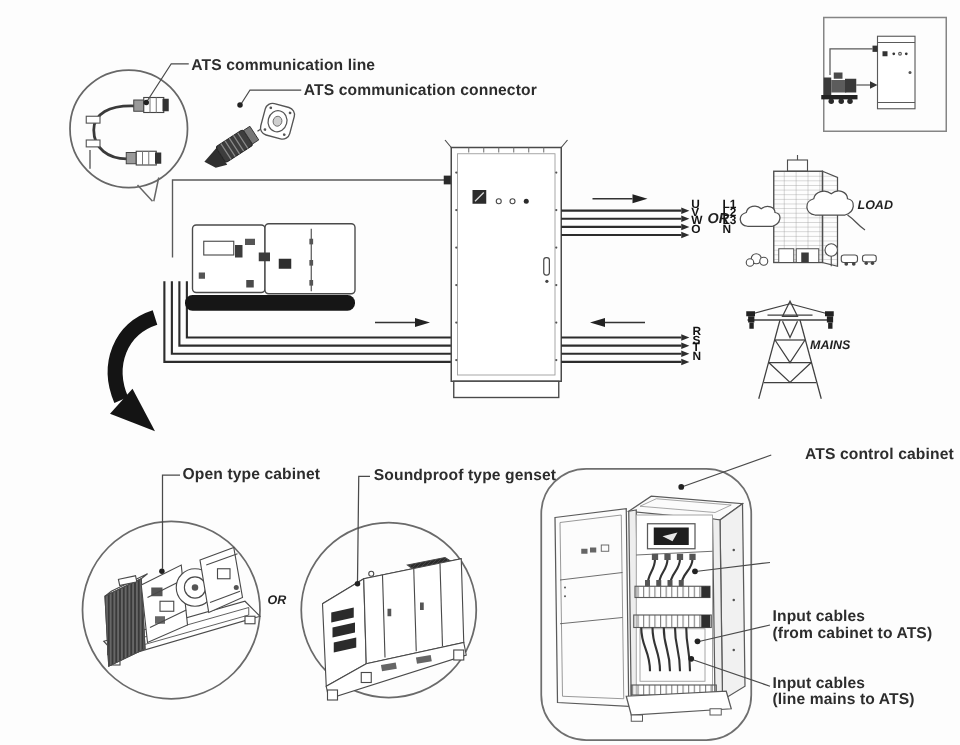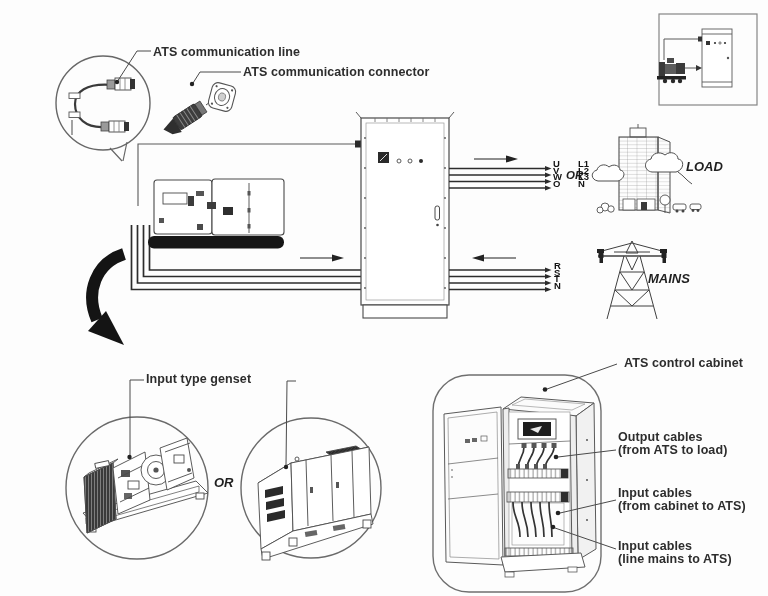--- a/index.html
+++ b/index.html
@@ -2,21 +2,21 @@
 <html><head>
 <meta charset="utf-8">
 <style>
   html,body{margin:0;padding:0;background:#fff;}
   .canvas{position:relative;width:768px;height:596px;background:#fdfdfd;
           font-family:"Liberation Sans",sans-serif;overflow:hidden;}
   .canvas svg{position:absolute;left:0;top:0;}
   .lbl{position:absolute;font-size:12.5px;font-weight:700;color:#2d2d2d;
        white-space:nowrap;letter-spacing:.1px;}
   .lbl2{line-height:13.2px;}
-  .ann{position:absolute;font-size:13px;font-weight:700;font-style:italic;
+  .ann{position:absolute;font-size:10px;font-weight:700;font-style:italic;
        color:#1f1f1f;white-space:nowrap;}
   .ann.small{font-size:11.5px;}
   .stack{position:absolute;display:flex;flex-direction:column;
          font-size:9.5px;font-weight:700;color:#141414;}
   .stack span{display:block;height:6.7px;line-height:6.9px;}
 </style>
 </head>
 <body>
 
 <div class="canvas">
@@ -440,27 +440,24 @@
   <span>L3</span>
   <span>N</span>
 </div>
 <div class="stack" style="left:554px;top:263px">
   <span>R</span>
   <span>S</span>
   <span>T</span>
   <span>N</span>
 </div>
 
-<div class="lbl" style="left:146px;top:372px">Input type genset</div>
-<div class="lbl" style="left:624px;top:356px">ATS control cabinet</div>
-
-<div class="lbl lbl2" style="left:618px;top:431px">
-  <span style="display:block">Output cables</span>
-  <span style="display:block">(from ATS to load)</span>
-</div>
+<div class="lbl" style="left:146px;top:372px">Open type cabinet</div>
+<div class="lbl" style="left:299px;top:373px">Soundproof type genset</div>
+<div class="lbl" style="left:644px;top:356px">ATS control cabinet</div>
+
 <div class="lbl lbl2" style="left:618px;top:487px">
   <span style="display:block">Input cables</span>
   <span style="display:block">(from cabinet to ATS)</span>
 </div>
 <div class="lbl lbl2" style="left:618px;top:540px">
   <span style="display:block">Input cables</span>
   <span style="display:block">(line mains to ATS)</span>
 </div>
 
 </div>

